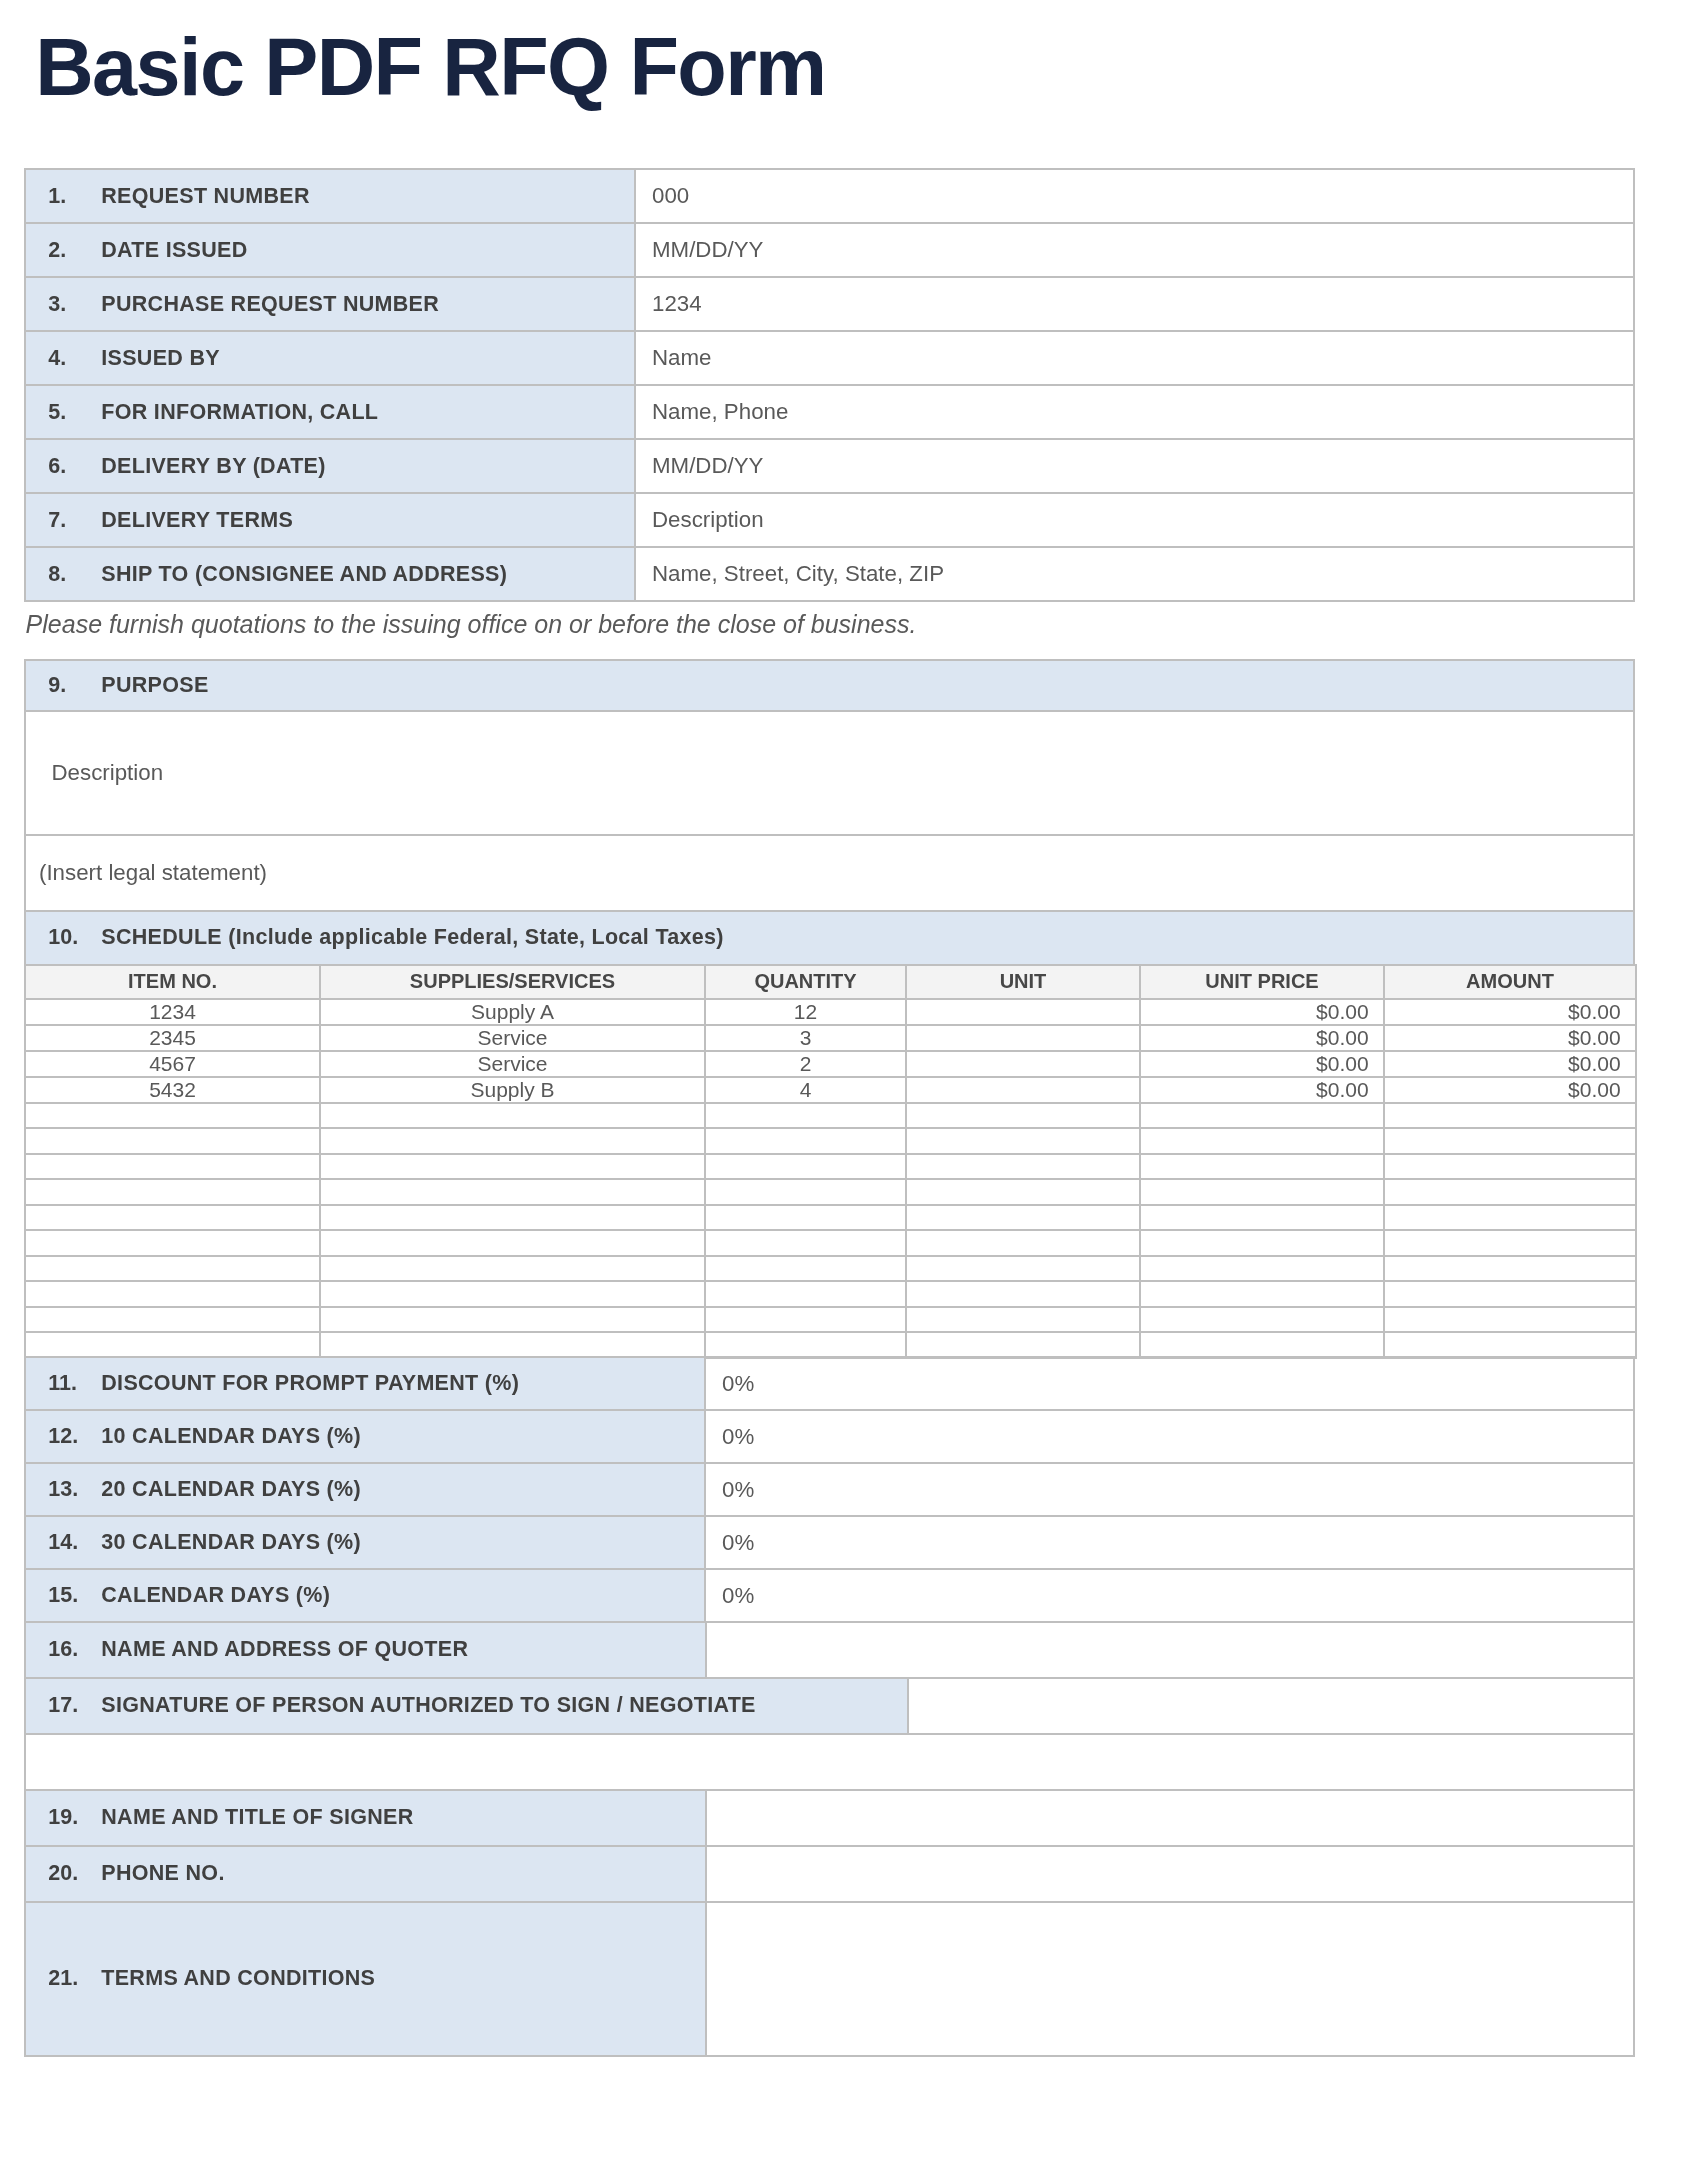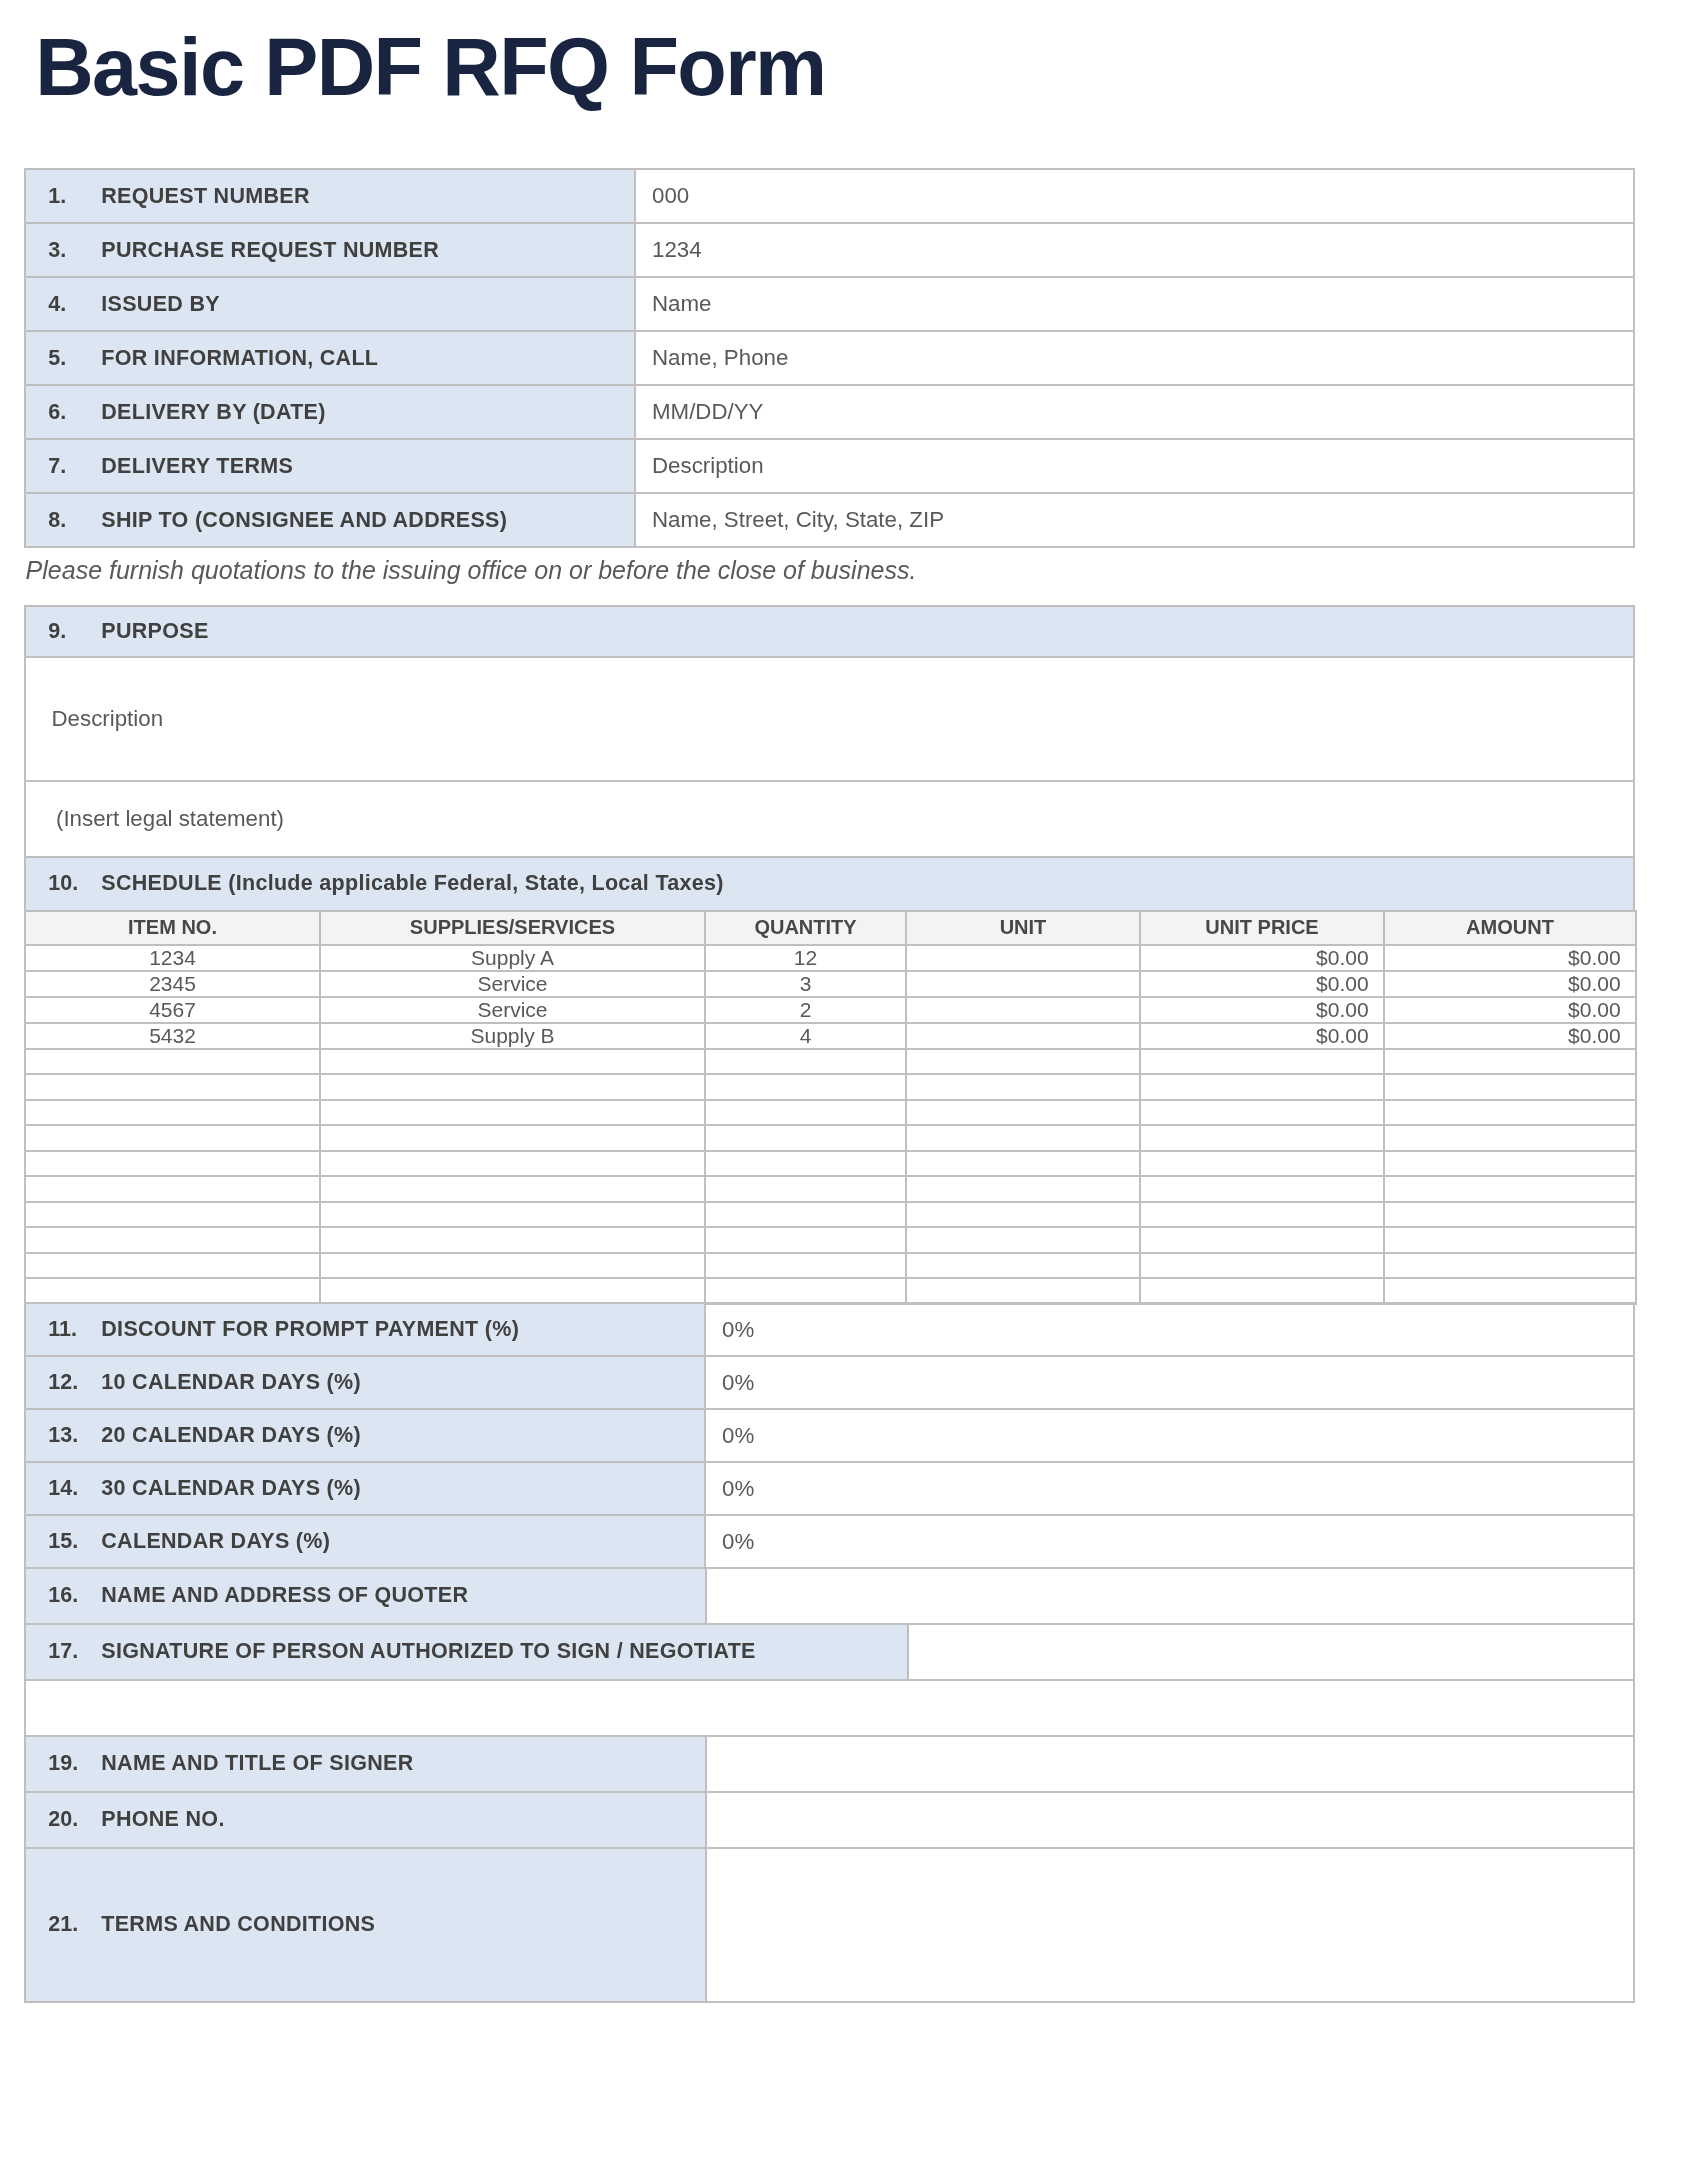--- a/index.html
+++ b/index.html
@@ -32,21 +32,21 @@
 
   
   .note { margin:7.2px 0 20px 1.6px; font-style:italic; font-size:25px; color:#595959; line-height:1.2; }
 
   
   .pblock { width:1611px; border:2.4px solid #bfbfbf; }
   .phead { height:51px; background:#dce6f2; border-bottom:2.4px solid #bfbfbf;
            display:flex; align-items:center; padding-left:22.3px; }
   .pdesc { height:124px; border-bottom:2.4px solid #bfbfbf; display:flex; align-items:center;
            padding-left:25.5px; font-size:22.3px; color:#595959; }
-  .plegal { height:74px; display:flex; align-items:center; padding-left:30px;
+  .plegal { height:74px; display:flex; align-items:center; padding-left:13px;
             font-size:22.3px; color:#595959; }
 
   
   .shead { width:1611px; border:2.4px solid #bfbfbf; margin-top:-2.4px; height:56px;
            background:#dce6f2; display:flex; align-items:center; padding-left:22.3px; }
 
   
   .sched { margin-top:-2.4px; }
   .sched th { height:34px; background:#f3f3f3; font-weight:bold; font-size:20px;
               color:#474747; text-align:center; padding:0; }
@@ -73,20 +73,24 @@
 
 <div class="page">
 
   <h1 class="title">Basic PDF RFQ Form</h1>
 
   <table class="t1">
     <tbody>
         <tr>
       <td class="lbl"><span class="num">1.</span><span class="lab">REQUEST NUMBER</span></td>
       <td class="val">000</td>
+    </tr>
+    <tr>
+      <td class="lbl"><span class="num">2.</span><span class="lab">DATE ISSUED</span></td>
+      <td class="val">MM/DD/YY</td>
     </tr>
     <tr>
       <td class="lbl"><span class="num">3.</span><span class="lab">PURCHASE REQUEST NUMBER</span></td>
       <td class="val">1234</td>
     </tr>
     <tr>
       <td class="lbl"><span class="num">4.</span><span class="lab">ISSUED BY</span></td>
       <td class="val">Name</td>
     </tr>
     <tr>

